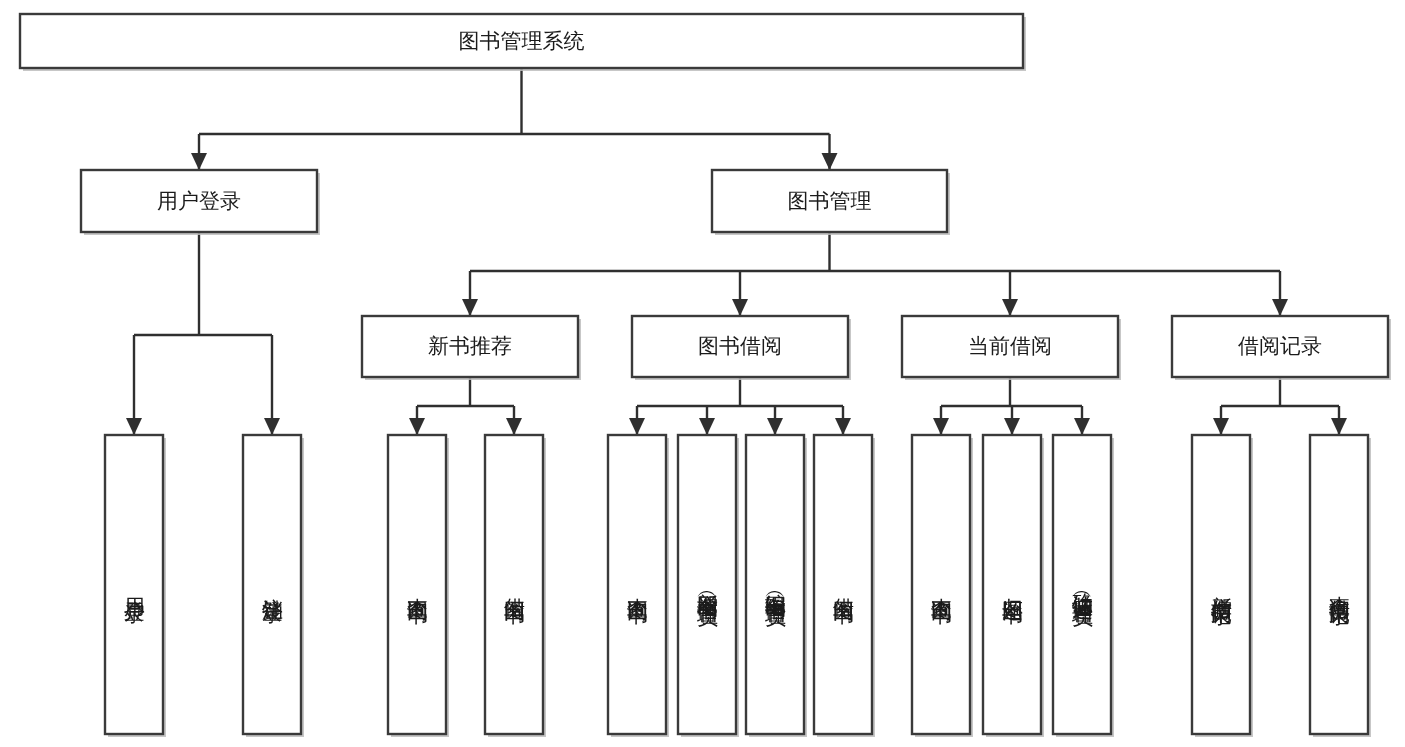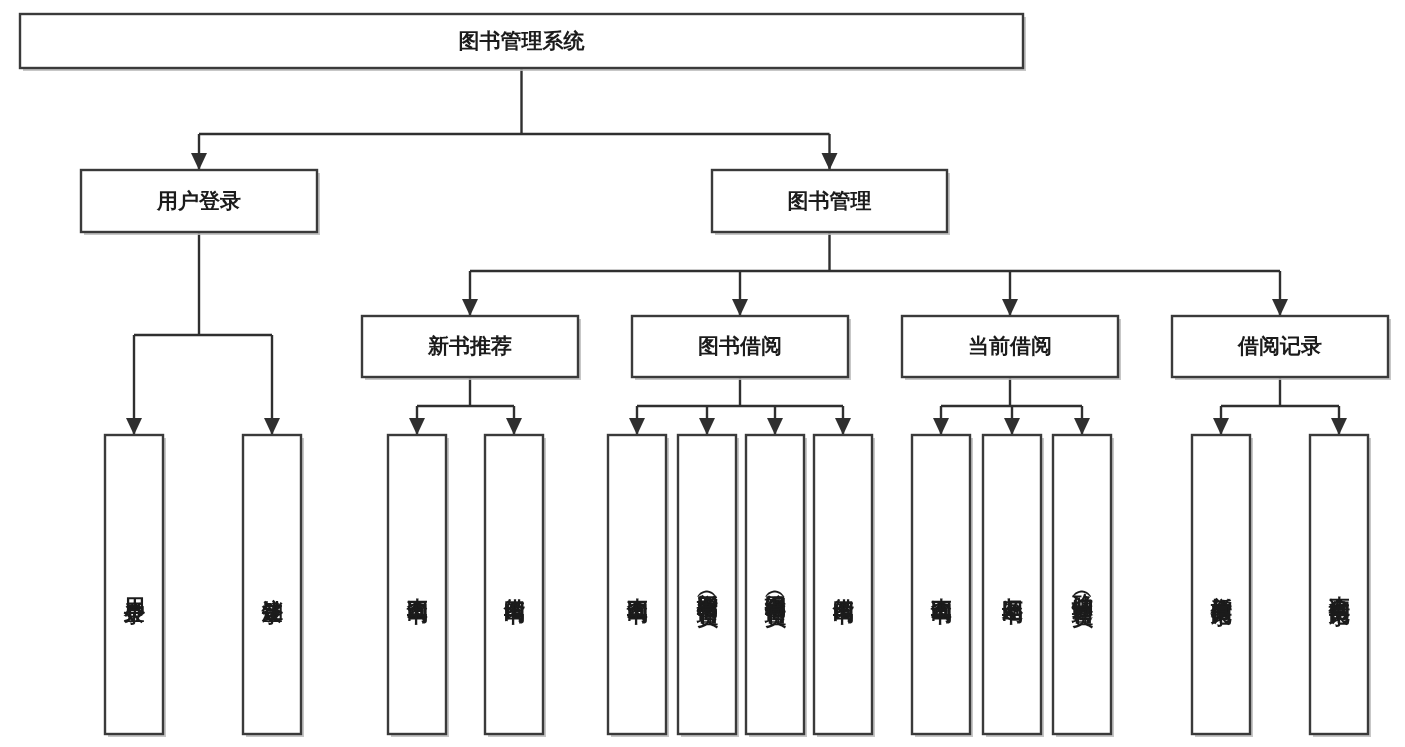--- a/index.html
+++ b/index.html
@@ -12,21 +12,20 @@
     width: 1405px;
     height: 747px;
     font-family: "Liberation Sans", "DejaVu Sans", sans-serif;
     overflow: hidden;
     position: relative;
   }
   #diagram-root {
     position: relative;
     width: 1405px;
     height: 592px;
-    font-weight: bold;
   }
   svg.diagram-canvas {
     position: absolute;
     left: 0;
     top: 0;
     width: 1405px;
     height: 747px;
     display: block;
   }
   .node-box {

